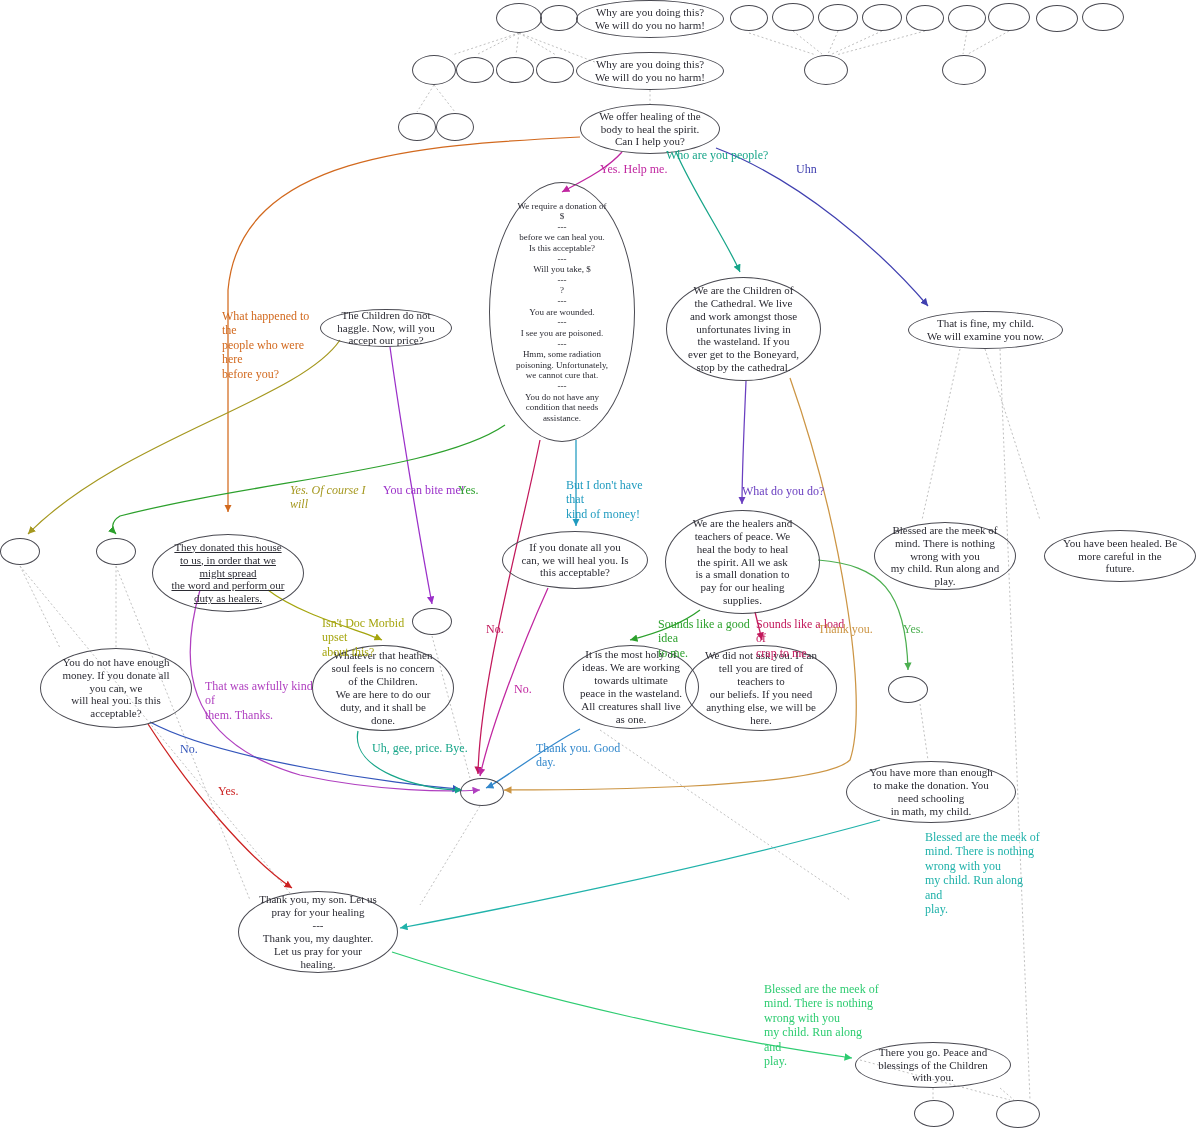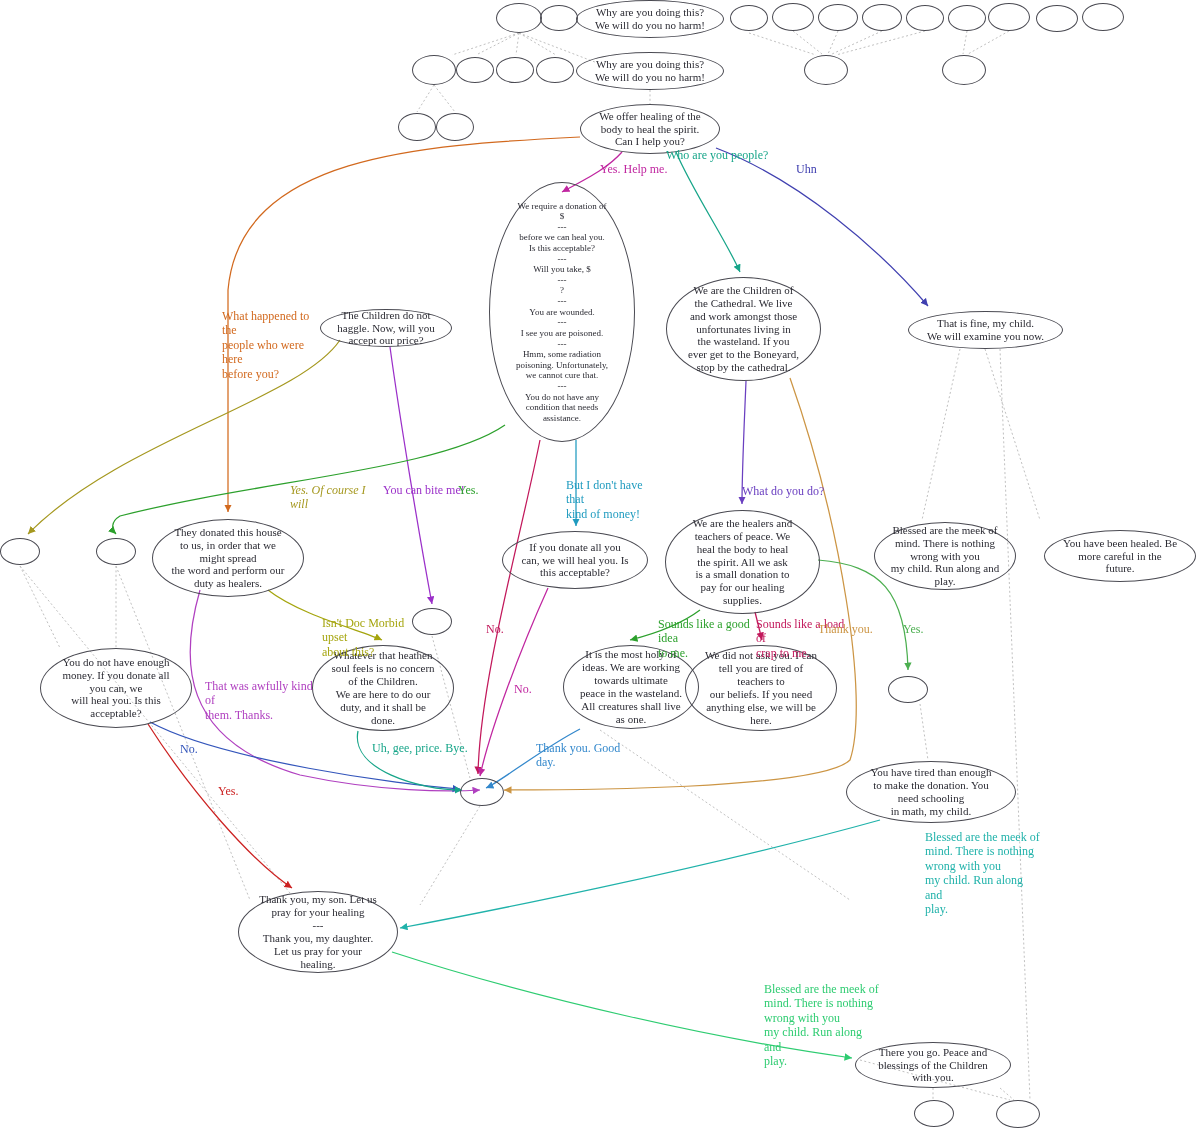--- a/index.html
+++ b/index.html
@@ -214,21 +214,21 @@
         <span class="txt">The Children do not
 haggle. Now, will you
 accept our price?</span>
       </div>
       <div class="node" style="left: 0px; top: 538px; width: 40px; height: 27px;">
         <span class="txt"></span>
       </div>
       <div class="node" style="left: 96px; top: 538px; width: 40px; height: 27px;">
         <span class="txt"></span>
       </div>
-      <div class="node" style="left: 152px; top: 519px; width: 152px; height: 78px;">
+      <div class="node" style="left: 152px; top: 534px; width: 152px; height: 78px; text-decoration: underline;">
         <span class="txt">They donated this house
 to us, in order that we
 might spread
 the word and perform our
 duty as healers.</span>
       </div>
       <div class="node" style="left: 502px; top: 531px; width: 146px; height: 58px;">
         <span class="txt">If you donate all you
 can, we will heal you. Is
 this acceptable?</span>
@@ -285,21 +285,21 @@
 tell you are tired of
 teachers to
 our beliefs. If you need
 anything else, we will be
 here.</span>
       </div>
       <div class="node" style="left: 888px; top: 676px; width: 40px; height: 27px;">
         <span class="txt"></span>
       </div>
       <div class="node" style="left: 846px; top: 761px; width: 170px; height: 62px;">
-        <span class="txt">You have tired than enough
+        <span class="txt">You have more than enough
 to make the donation. You
 need schooling
 in math, my child.</span>
       </div>
       <div class="node" style="left: 460px; top: 778px; width: 44px; height: 28px;">
         <span class="txt"></span>
       </div>
       <div class="node" style="left: 238px; top: 891px; width: 160px; height: 82px;">
         <span class="txt">Thank you, my son. Let us
 pray for your healing

